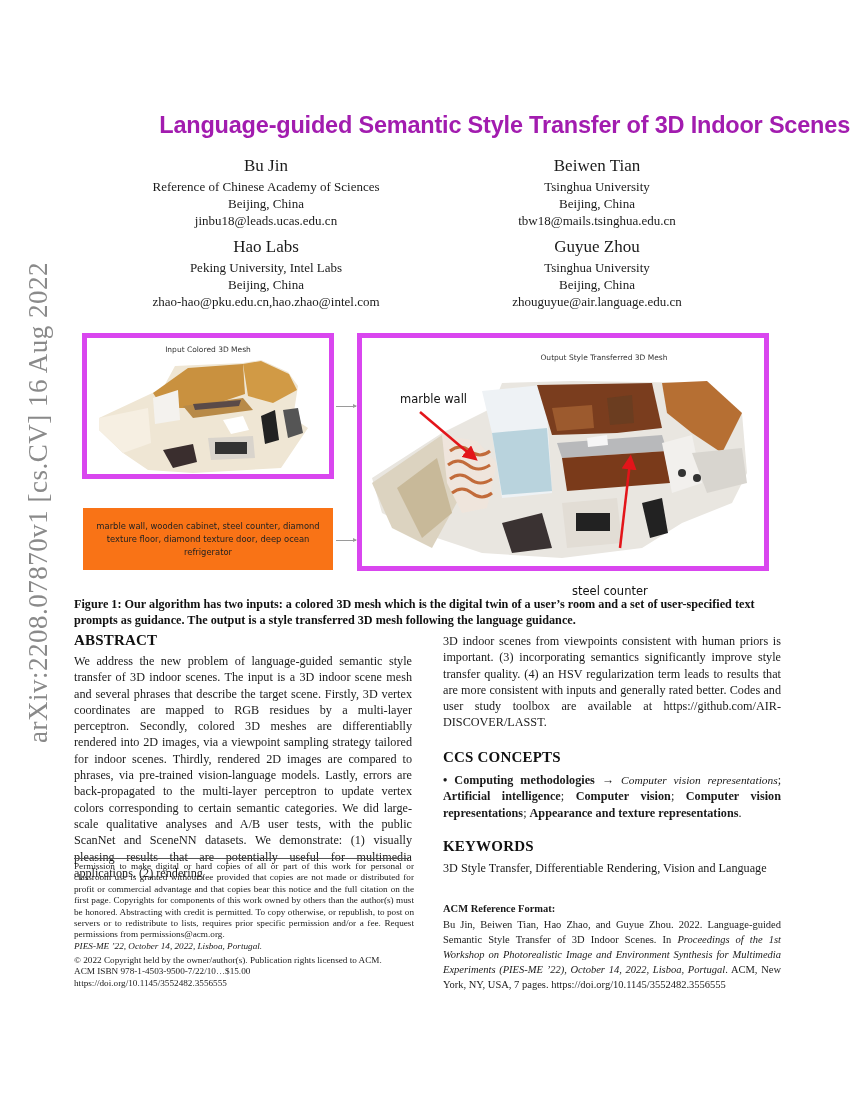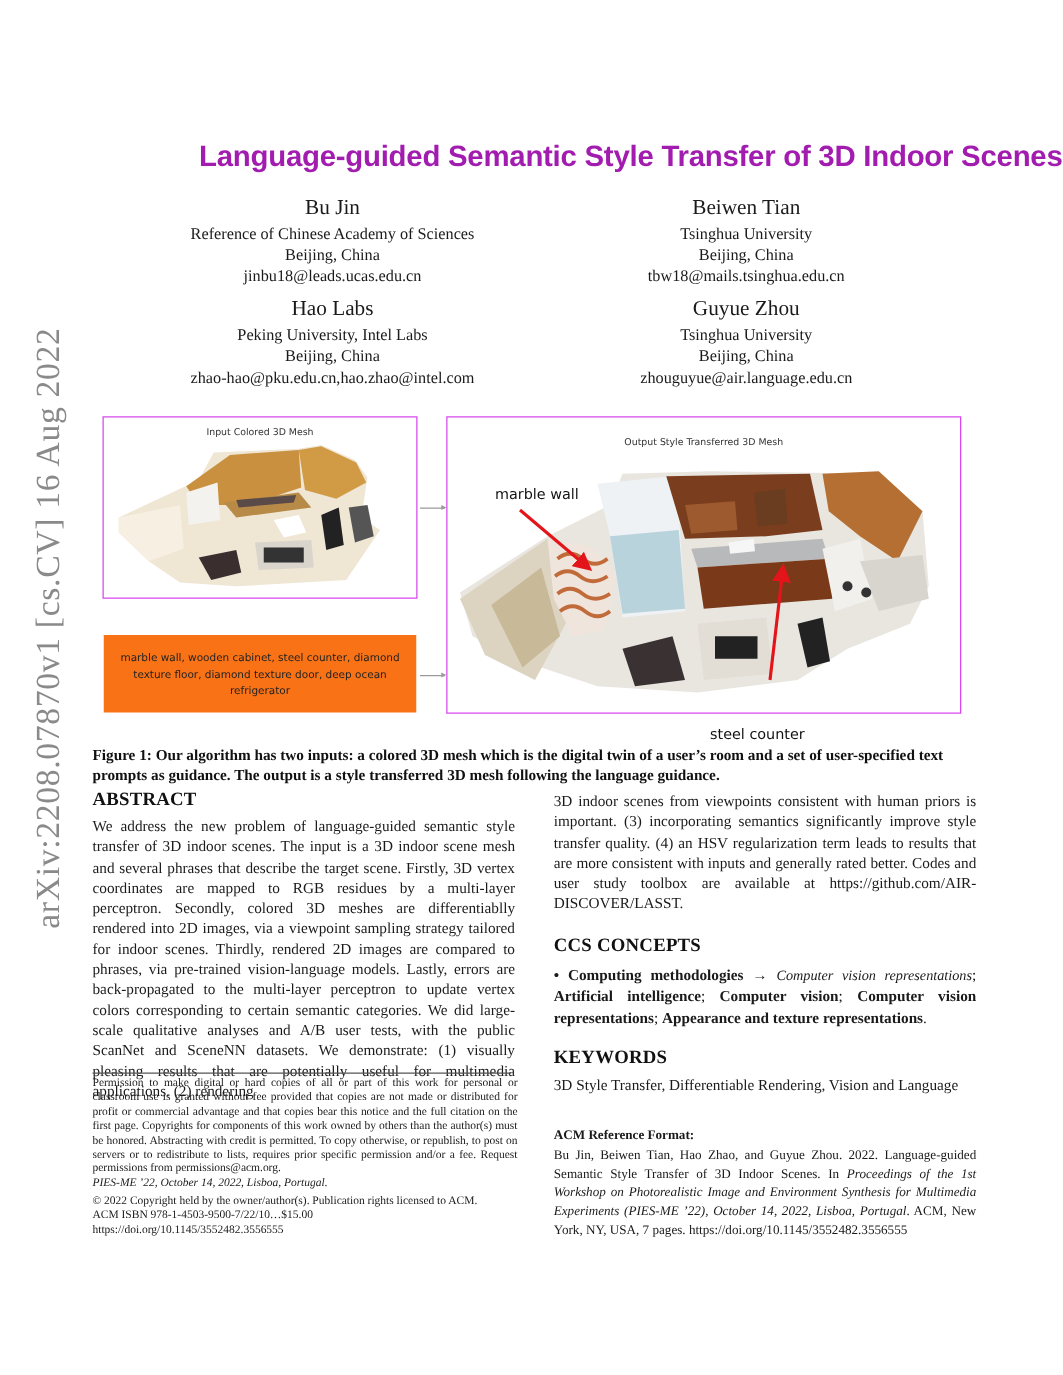--- a/index.html
+++ b/index.html
@@ -19,21 +19,21 @@
   .title {
     position: absolute; left: 0; width: 850px; top: 112px; text-align: right;
     font-family: "Liberation Sans", "DejaVu Sans", sans-serif; font-weight: bold;
     font-size: 23.5px; letter-spacing: -0.2px; color: #a21caf; padding-left: 41px;
   }
 
   .author {
     position: absolute; width: 330px; text-align: center; font-size: 13px; line-height: 17px;
   }
   .author .name { font-size: 17px; line-height: 22px; margin-bottom: 1px; }
-  .panel { position: absolute; border: 1px solid #d946ef; background: #fff; }
+  .panel { position: absolute; border: 5px solid #d946ef; background: #fff; }
   .panel-label { position: absolute; width: 100%; text-align: center; font-family: "DejaVu Sans", sans-serif; font-size: 7.5px; color: #333; }
   .mesh { position: absolute; }
   .guidance-box {
     position: absolute; left: 83px; top: 508px; width: 250px; height: 62px; background: #f97316;
     display: flex; align-items: center; justify-content: center; text-align: center;
     font-family: "DejaVu Sans", sans-serif; font-size: 8.4px; line-height: 13px; color: #222; padding: 4px;
   }
   .guide-label { position: absolute; left: 83px; top: 488px; width: 250px; text-align: right; font-family: Liberation Mono, monospace; font-size: 7.5px; color: #333; margin-top: 34px; }
   .arrow-line { position: absolute; height: 1px; background: #9a9a9a; }
   .arrow-line::after { content: ""; position: absolute; right: -1px; top: -2px; border-left: 4px solid #9a9a9a; border-top: 2.5px solid transparent; border-bottom: 2.5px solid transparent; }
@@ -113,21 +113,21 @@
 </div>
 
 <div class="guide-label">Input User Language Guidance</div>
 <div class="guidance-box">
   <span>marble wall, wooden cabinet, steel counter, diamond texture floor, diamond texture door, deep ocean refrigerator</span>
 </div>
 
 <div class="arrow-line" style="left:336px; top:406px; width:20px;"></div>
 <div class="arrow-line" style="left:336px; top:540px; width:20px;"></div>
 
-<div class="panel" style="left:357px; top:333px; width:412px; height:238px;">
+<div class="panel" style="left:357px; top:333px; width:412px; height:238px;padding-left:41px;">
   <div class="panel-label" style="top:15px;">Output Style Transferred 3D Mesh</div>
   <svg class="mesh" style="left:0; top:35px;" width="412" height="195" viewBox="0 0 412 195">
     <polygon points="10,105 80,60 130,35 140,10 210,8 345,10 380,40 385,100 370,130 320,150 280,175 200,185 120,180 60,160 20,140" fill="#e9e6e0"></polygon>
     <polygon points="10,110 80,62 100,120 70,175 30,155" fill="#dcd3c0"></polygon>
     <polygon points="35,115 75,85 90,140 60,165" fill="#c8b999"></polygon>
     <polygon points="80,62 115,68 135,90 125,135 100,140 85,110" fill="#efe5dc"></polygon>
     <path d="M 88 78 q 10 -8 20 0 t 20 0 M 86 92 q 10 -8 20 0 t 22 0 M 88 106 q 10 -8 20 0 t 22 0 M 90 120 q 10 -8 20 0 t 20 0" stroke="#c26b3a" stroke-width="3" fill="none"></path>
     <polygon points="120,18 180,12 185,40 190,120 140,125 130,60" fill="#eef2f5"></polygon>
     <polygon points="130,60 185,55 190,118 140,122" fill="#b9d3dd"></polygon>
     <polygon points="175,12 290,10 300,55 255,60 190,62" fill="#7a3d1e"></polygon>

